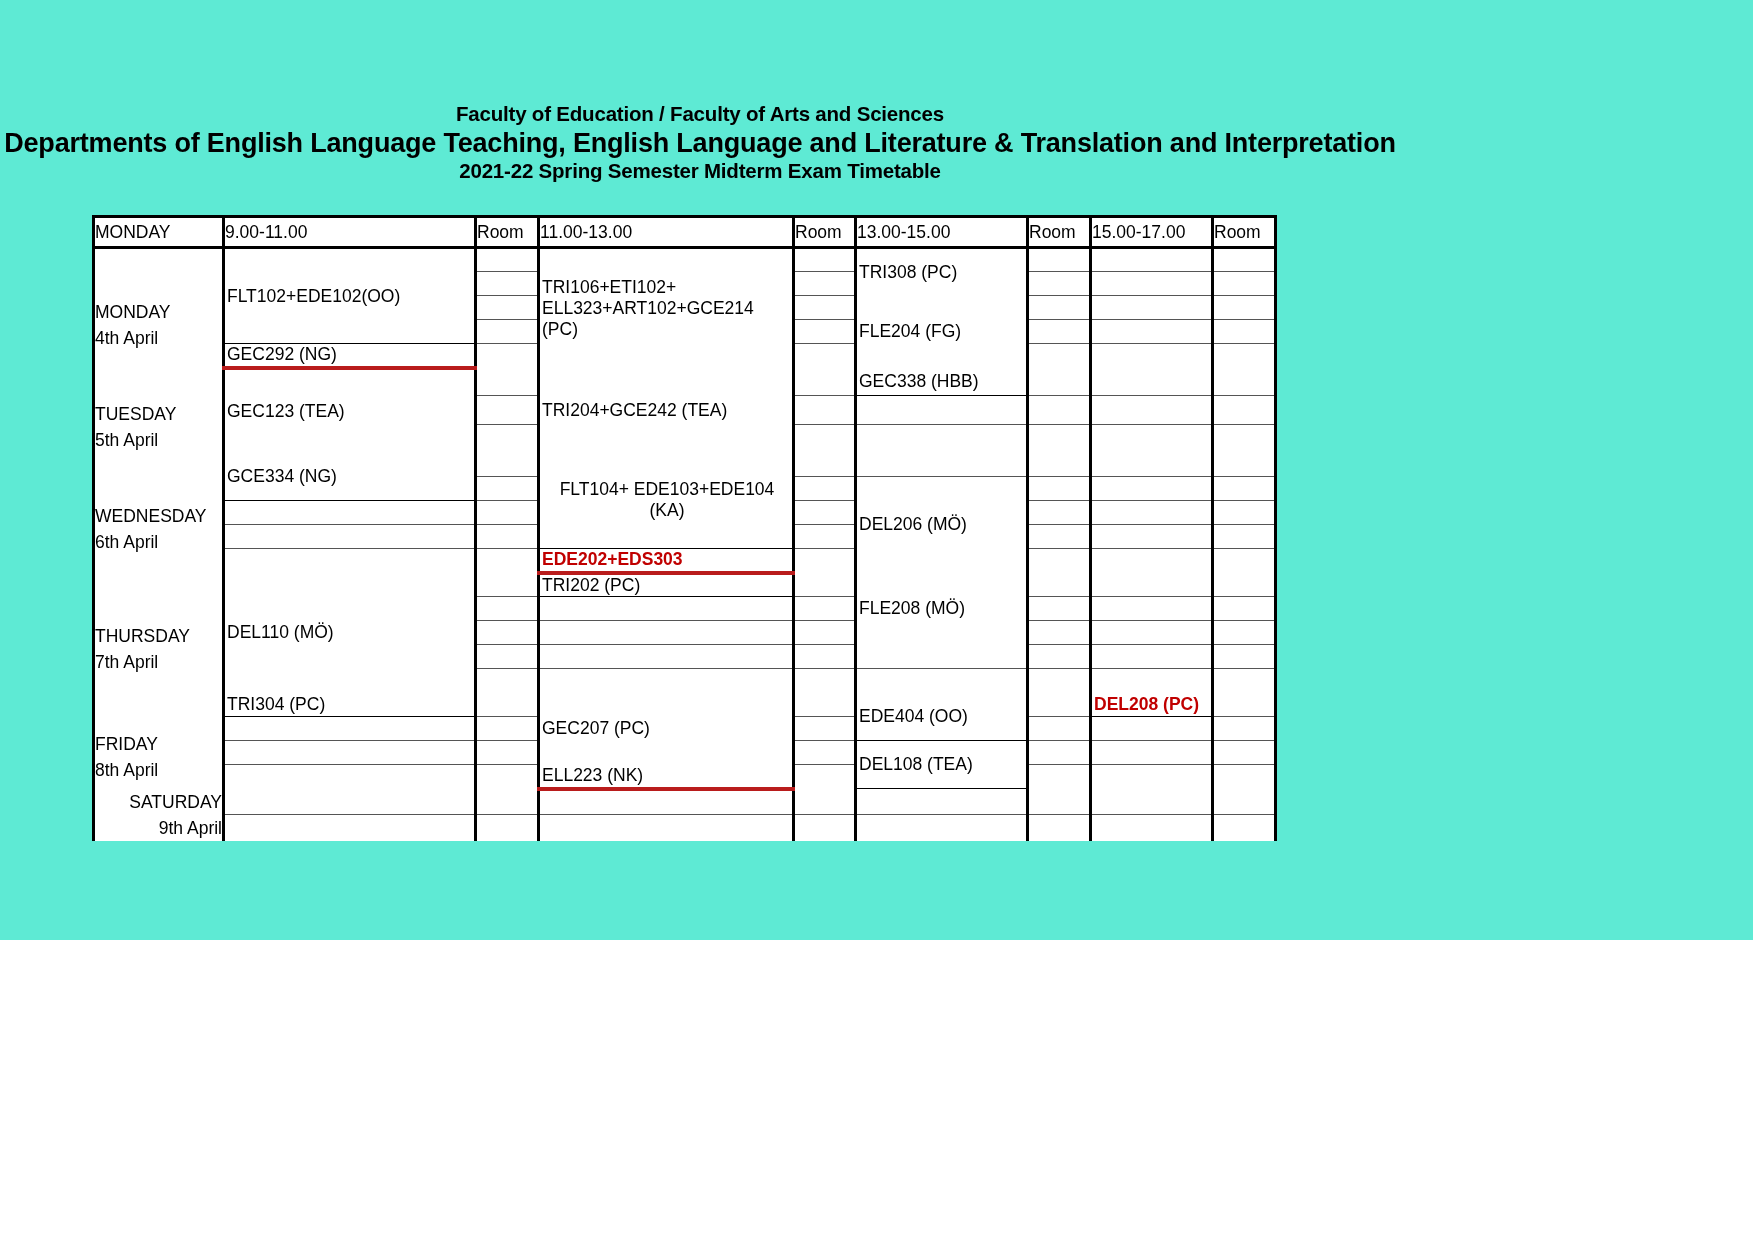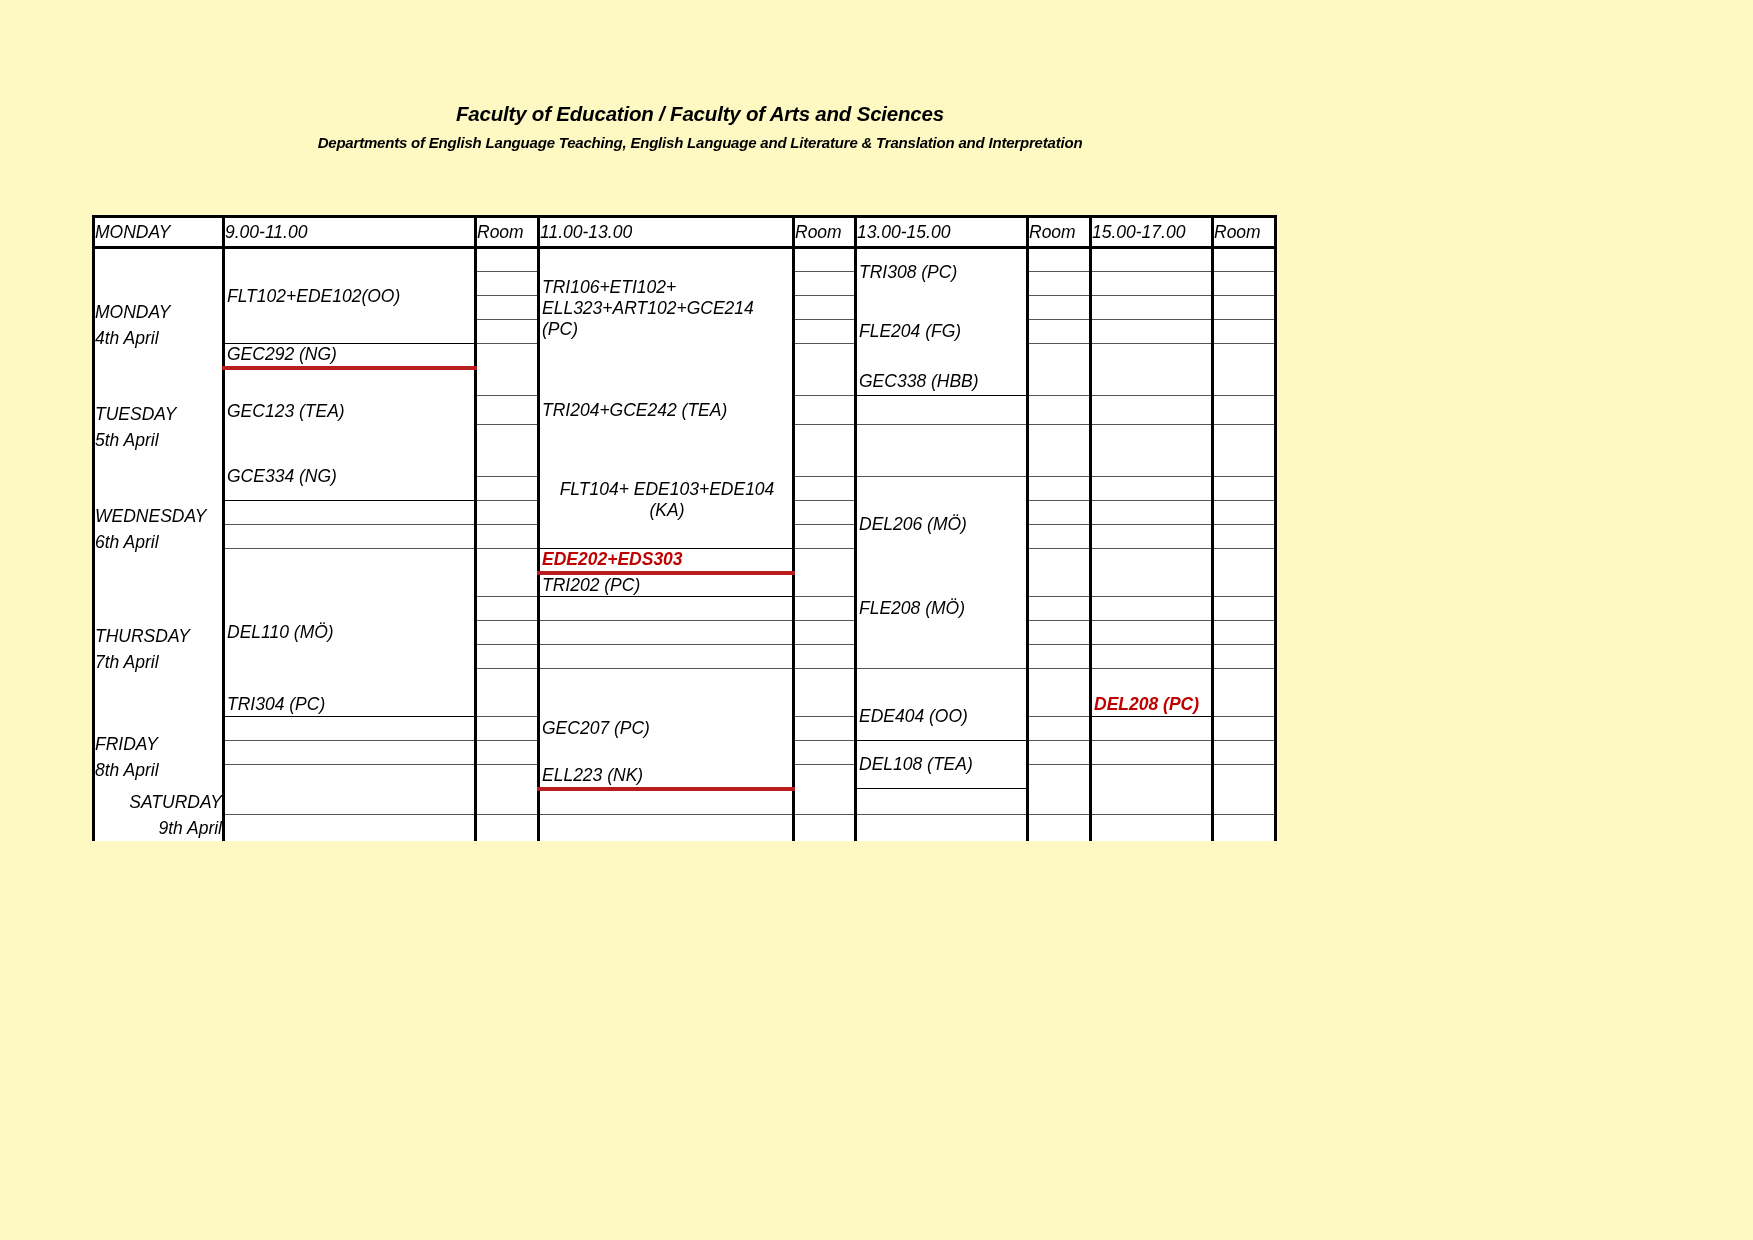--- a/index.html
+++ b/index.html
@@ -4,39 +4,38 @@
 <style>
   * { box-sizing: border-box; }
   html, body {
     margin: 0; padding: 0;
     background: #ffffff;
     width: 1753px; height: 1240px;
     font-family: "Liberation Sans", sans-serif;
   }
   .page {
     position: relative;
-    width: 1753px; height: 1240px;
-    background: #fef9c3;
+    width: 1753px; height: 940px;
+    background: #5eead4;
     overflow: hidden;
-    font-style: italic;
   }
   .titles {
     position: absolute;
     top: 100px; left: 0; width: 1400px;
     text-align: center;
   }
   .title-line {
     font-weight: bold;
     font-size: 20.5px;
     color: #000000;
     letter-spacing: -0.2px;
     line-height: 28.5px;
     white-space: nowrap;
   }
-  .title-line.l2 { font-size: 15px; }
+  .title-line.l2 { font-size: 27px; }
 
   .tablewrap {
     position: absolute;
     top: 215px; left: 92px;
     width: 1182px;
   }
   table.timetable {
     border-collapse: collapse;
     table-layout: fixed;
     width: 1182px;
@@ -99,20 +98,21 @@
   .centertxt { text-align: center; }
 </style>
 </head>
 <body>
 
 <div class="page">
 
   <div class="titles">
     <div class="title-line">Faculty of Education / Faculty of Arts and Sciences</div>
     <div class="title-line l2">Departments of English Language Teaching, English Language and Literature &amp; Translation and Interpretation</div>
+    <div class="title-line">2021-22 Spring Semester Midterm Exam Timetable</div>
   </div>
 
   <div class="tablewrap">
     <table class="timetable">
       <colgroup>
         <col class="c-dates">
           <col class="c-slot1">
           <col class="c-room1">
         <col class="c-slot2">
           <col class="c-room2">

